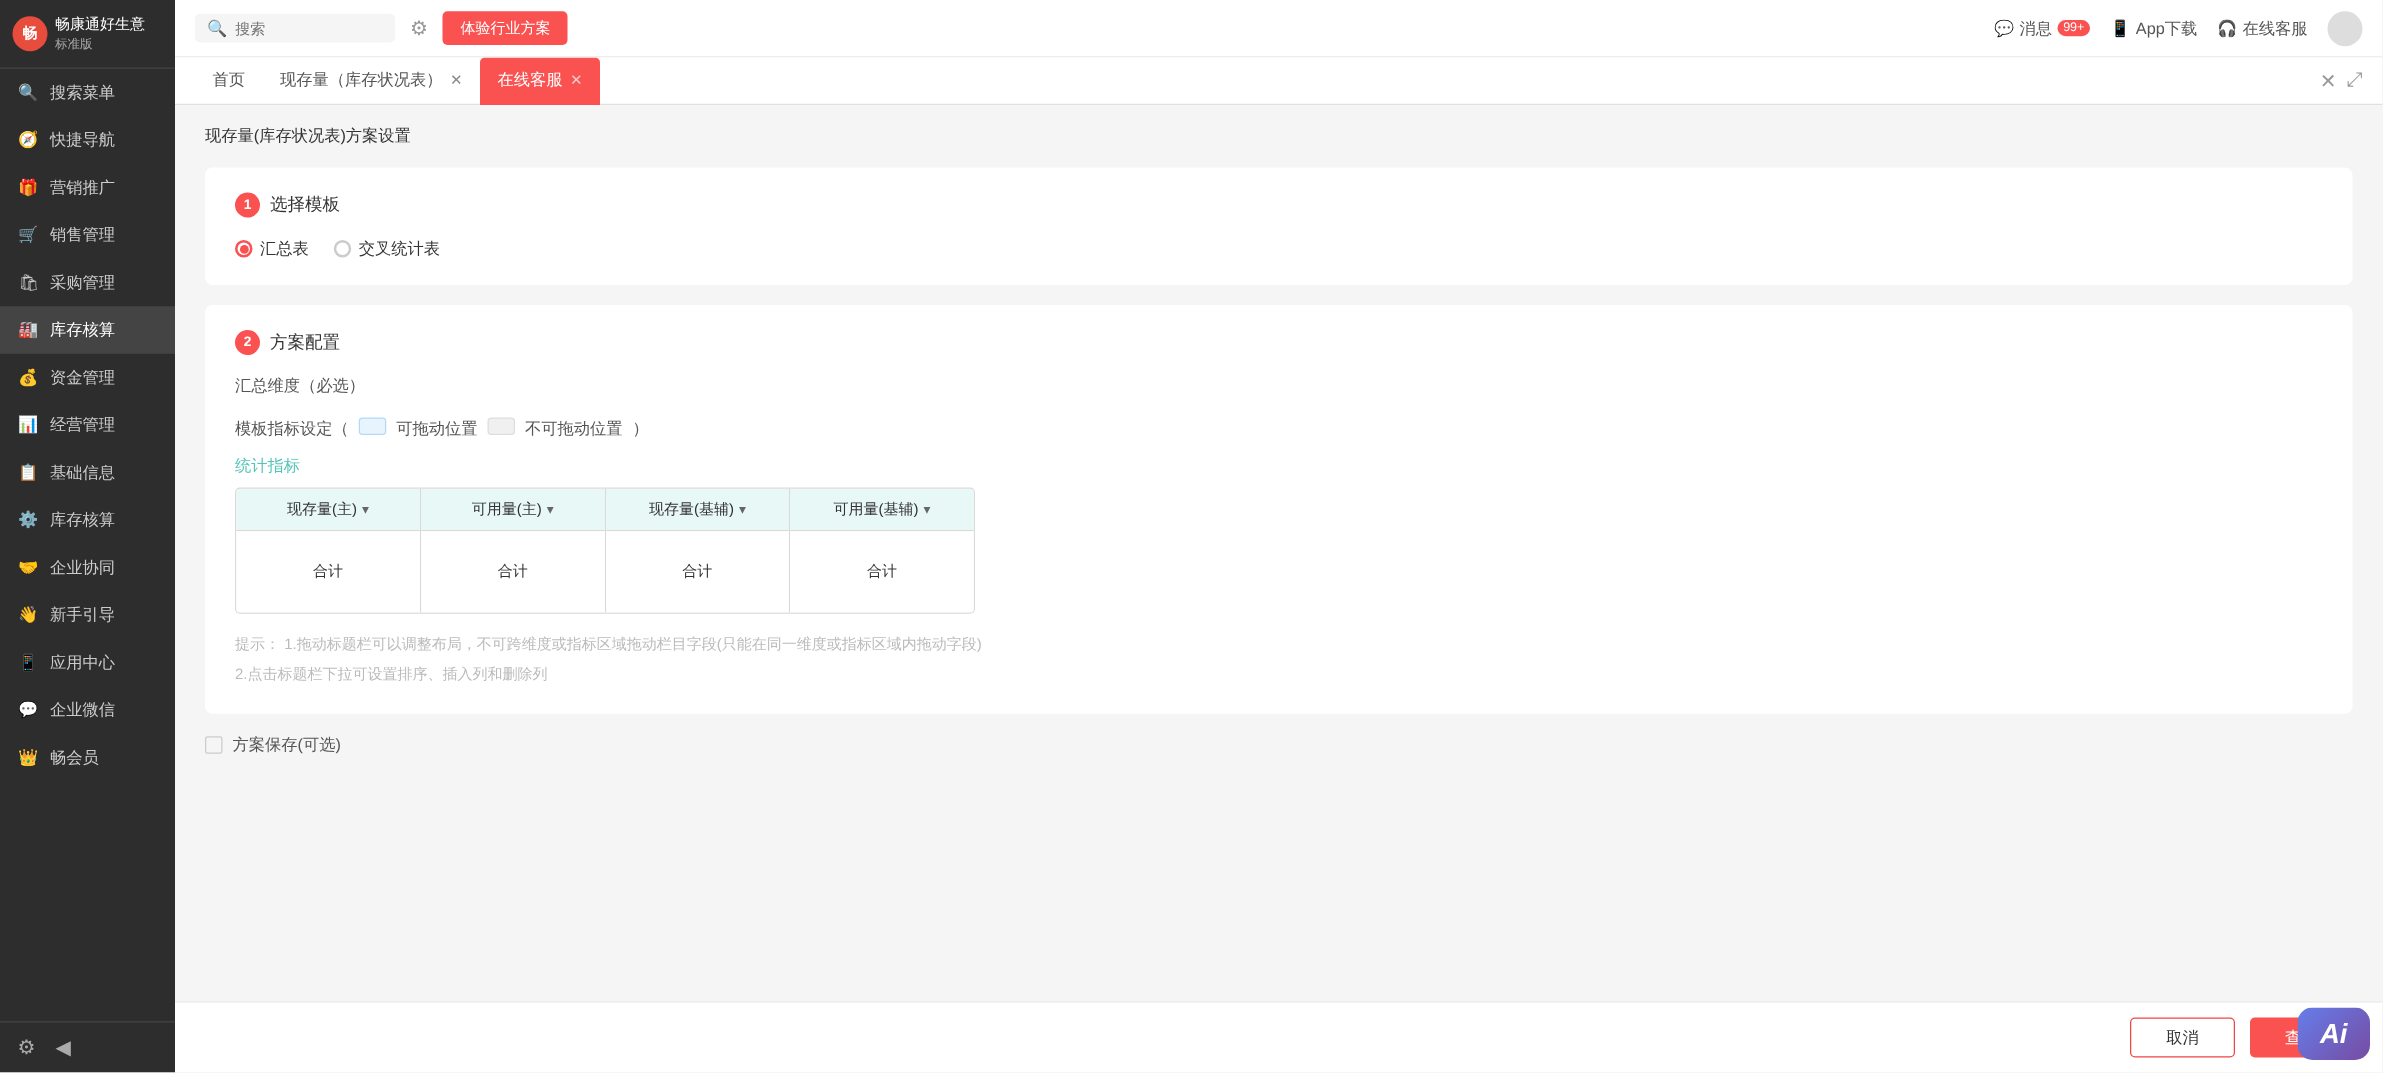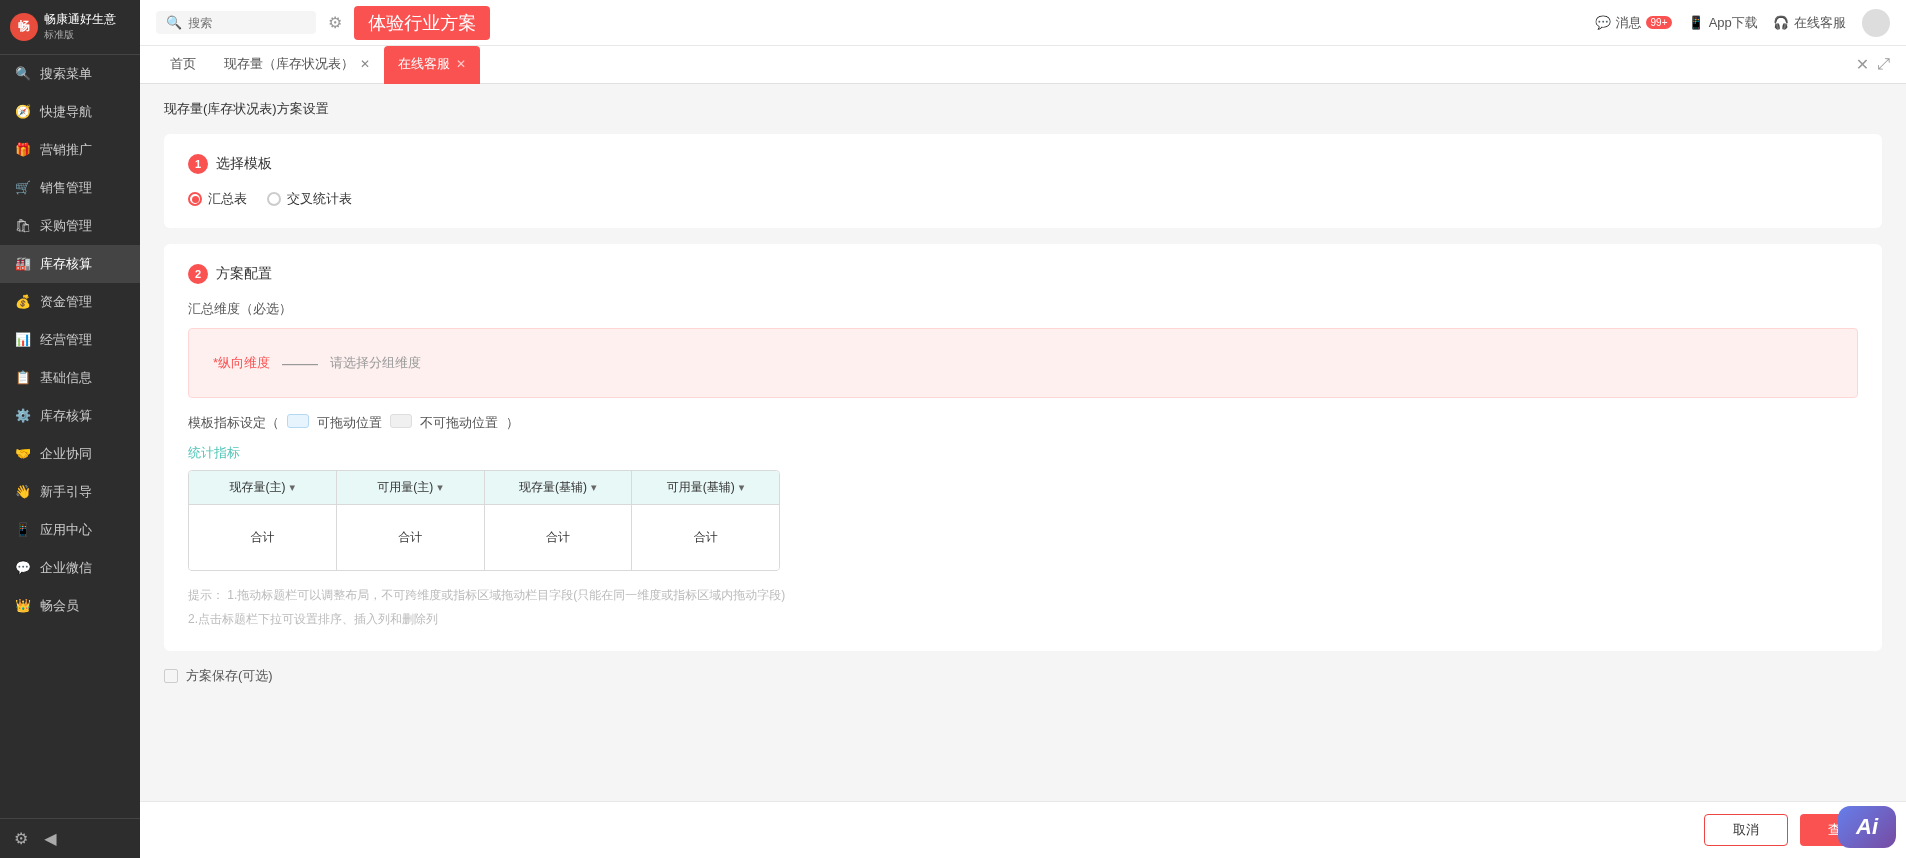--- a/index.html
+++ b/index.html
@@ -102,21 +102,21 @@
       width: 100px;
       color: #999;
     }
     .topbar-gear { color: #999; cursor: pointer; font-size: 16px; }
     .topbar-btn {
       background: #fa5151;
       color: white;
       border: none;
       border-radius: 4px;
       padding: 5px 14px;
-      font-size: 18px;
+      font-size: 12px;
       cursor: pointer;
     }
     .topbar-right {
       margin-left: auto;
       display: flex;
       align-items: center;
       gap: 16px;
       color: #555;
       font-size: 13px;
     }
@@ -545,25 +545,20 @@
       </div>
     </div>
 
     <div class="section-card">
       <div class="step-header">
         <div class="step-num">2</div>
         <span class="step-label">方案配置</span>
       </div>
 
       <div class="dim-label">汇总维度（必选）</div>
-      <div class="dim-area">
-        <span class="dim-required">*纵向维度</span>
-        <span class="dim-arrow">——</span>
-        <span class="dim-placeholder">请选择分组维度</span>
-      </div>
 
       <div class="indicator-row">
         <span>模板指标设定（</span>
         <div class="indicator-tag"></div>
         <span>可拖动位置</span>
         <div class="indicator-tag gray"></div>
         <span>不可拖动位置</span>
         <span>）</span>
       </div>
 

